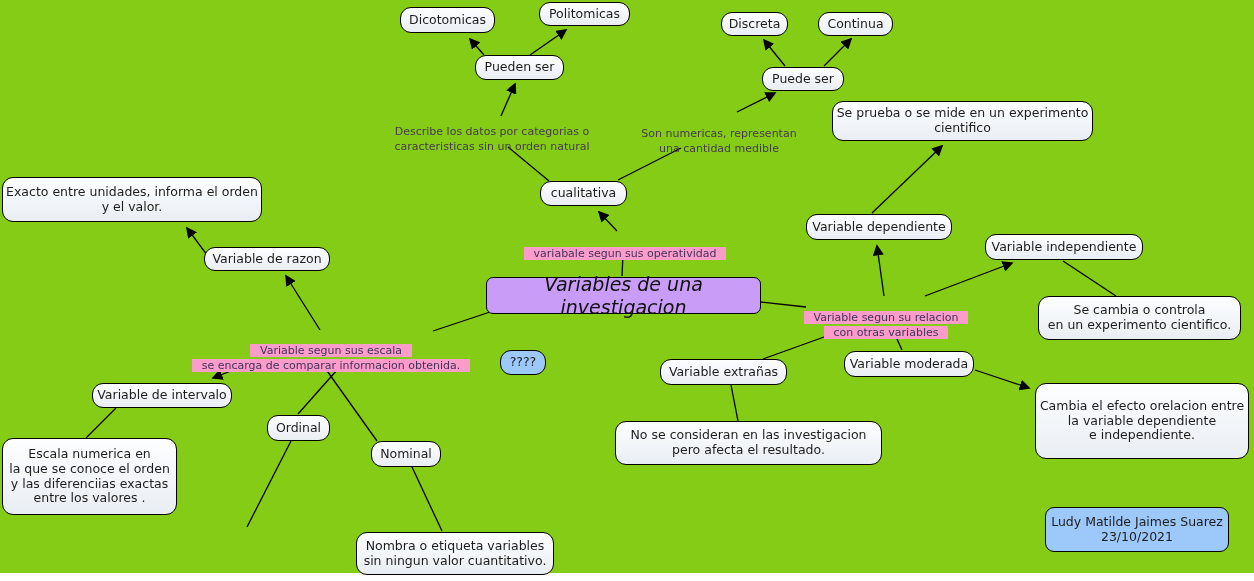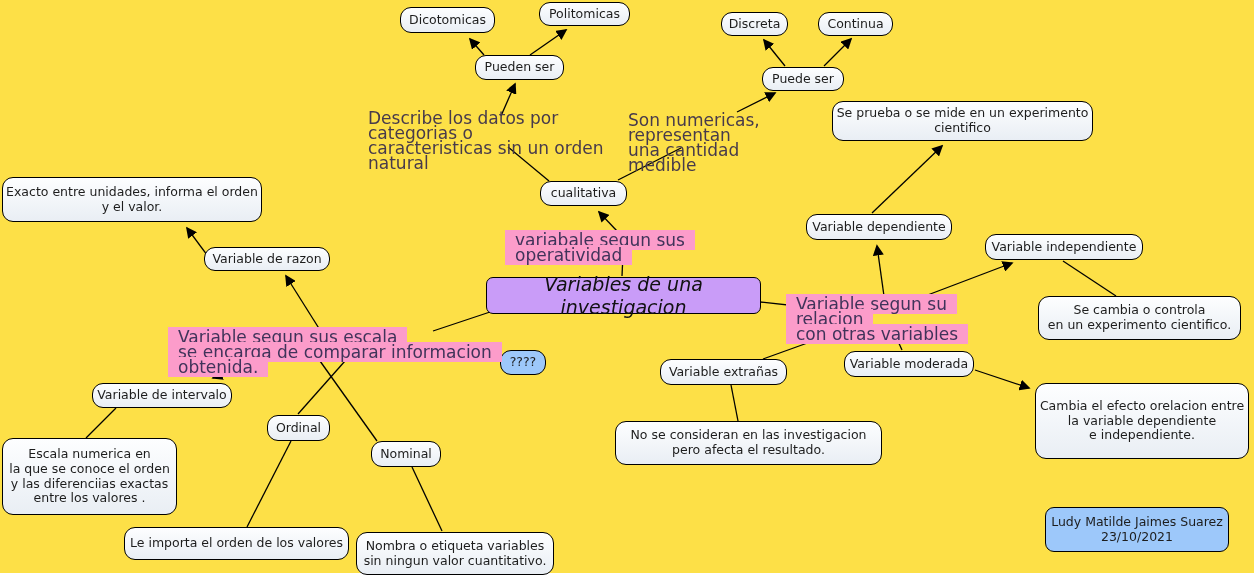--- a/index.html
+++ b/index.html
@@ -1,38 +1,38 @@
 <!DOCTYPE html>
 <html><head>
 <meta charset="utf-8">
 <style>
   html,body{margin:0;padding:0;background:#888;}
   #canvas{
     position:relative;width:1254px;height:581px;overflow:hidden;
-    background:#fde047;
+    background:#84cc16;
     font-family:"DejaVu Sans","Liberation Sans",sans-serif;
   }
   svg.wires{position:absolute;left:0;top:0;width:1254px;height:581px;z-index:1;}
   .node{
     position:absolute;z-index:2;
     display:flex;align-items:center;justify-content:center;text-align:center;
     white-space:pre-line;
     background:linear-gradient(180deg,#fdfeff 0%,#e9eef4 100%);
     border:1.5px solid #000;border-radius:11px;
     font-size:12.5px;line-height:1.18;color:#1d1d1d;
     box-sizing:border-box;padding:1px 3px;
   }
   .node.title{
     background:#c99cf8;font-style:italic;font-size:19px;border-radius:7px;
     color:#111;
   }
   .node.blue{background:#9dc8fa;}
   .label{
-    position:absolute;z-index:2;
-    font-size:17px;line-height:15px;color:#40335a;
+    position:absolute;z-index:2;text-align:center;
+    font-size:11px;line-height:15px;color:#40335a;margin-top:13px;
   }
   .label .hl{
     background:#fc9cca;padding:0 10px;white-space:pre-line;
     box-decoration-break:clone;-webkit-box-decoration-break:clone;
   }
   .label.plain{white-space:pre-line;color:#473a4b;}
   .bottom-strip{
     position:absolute;left:0;bottom:0;width:1254px;height:8px;background:#ffffff;z-index:0;
   }
 </style>
@@ -103,21 +103,20 @@
   <div class="node" style="left:1035px;top:383px;width:214px;height:76px">Cambia el efecto orelacion entre
 la variable dependiente
 e independiente.</div>
   <div class="node" style="left:92px;top:383px;width:140px;height:25px">Variable de intervalo</div>
   <div class="node" style="left:2px;top:438px;width:175px;height:77px">Escala numerica en
 la que se conoce el orden
 y las diferenciias exactas
 entre los valores .</div>
   <div class="node" style="left:267px;top:415px;width:63px;height:26px">Ordinal</div>
   <div class="node" style="left:371px;top:441px;width:70px;height:26px">Nominal</div>
-  <div class="node" style="left:124px;top:527px;width:225px;height:33px">Le importa el orden de los valores</div>
   <div class="node" style="left:356px;top:532px;width:198px;height:43px">Nombra o etiqueta variables
 sin ningun valor cuantitativo.</div>
   <div class="node" style="left:615px;top:421px;width:267px;height:44px">No se consideran en las investigacion
 pero afecta el resultado.</div>
 
   <div class="node title" style="left:486px;top:277px;width:275px;height:37px">Variables de una investigacion</div>
 
   <div class="label plain" style="left:368px;top:111px;width:248px">Describe los datos por categorias o
 caracteristicas sin un orden natural</div>
   <div class="label plain" style="left:628px;top:113px;width:182px">Son numericas, representan

